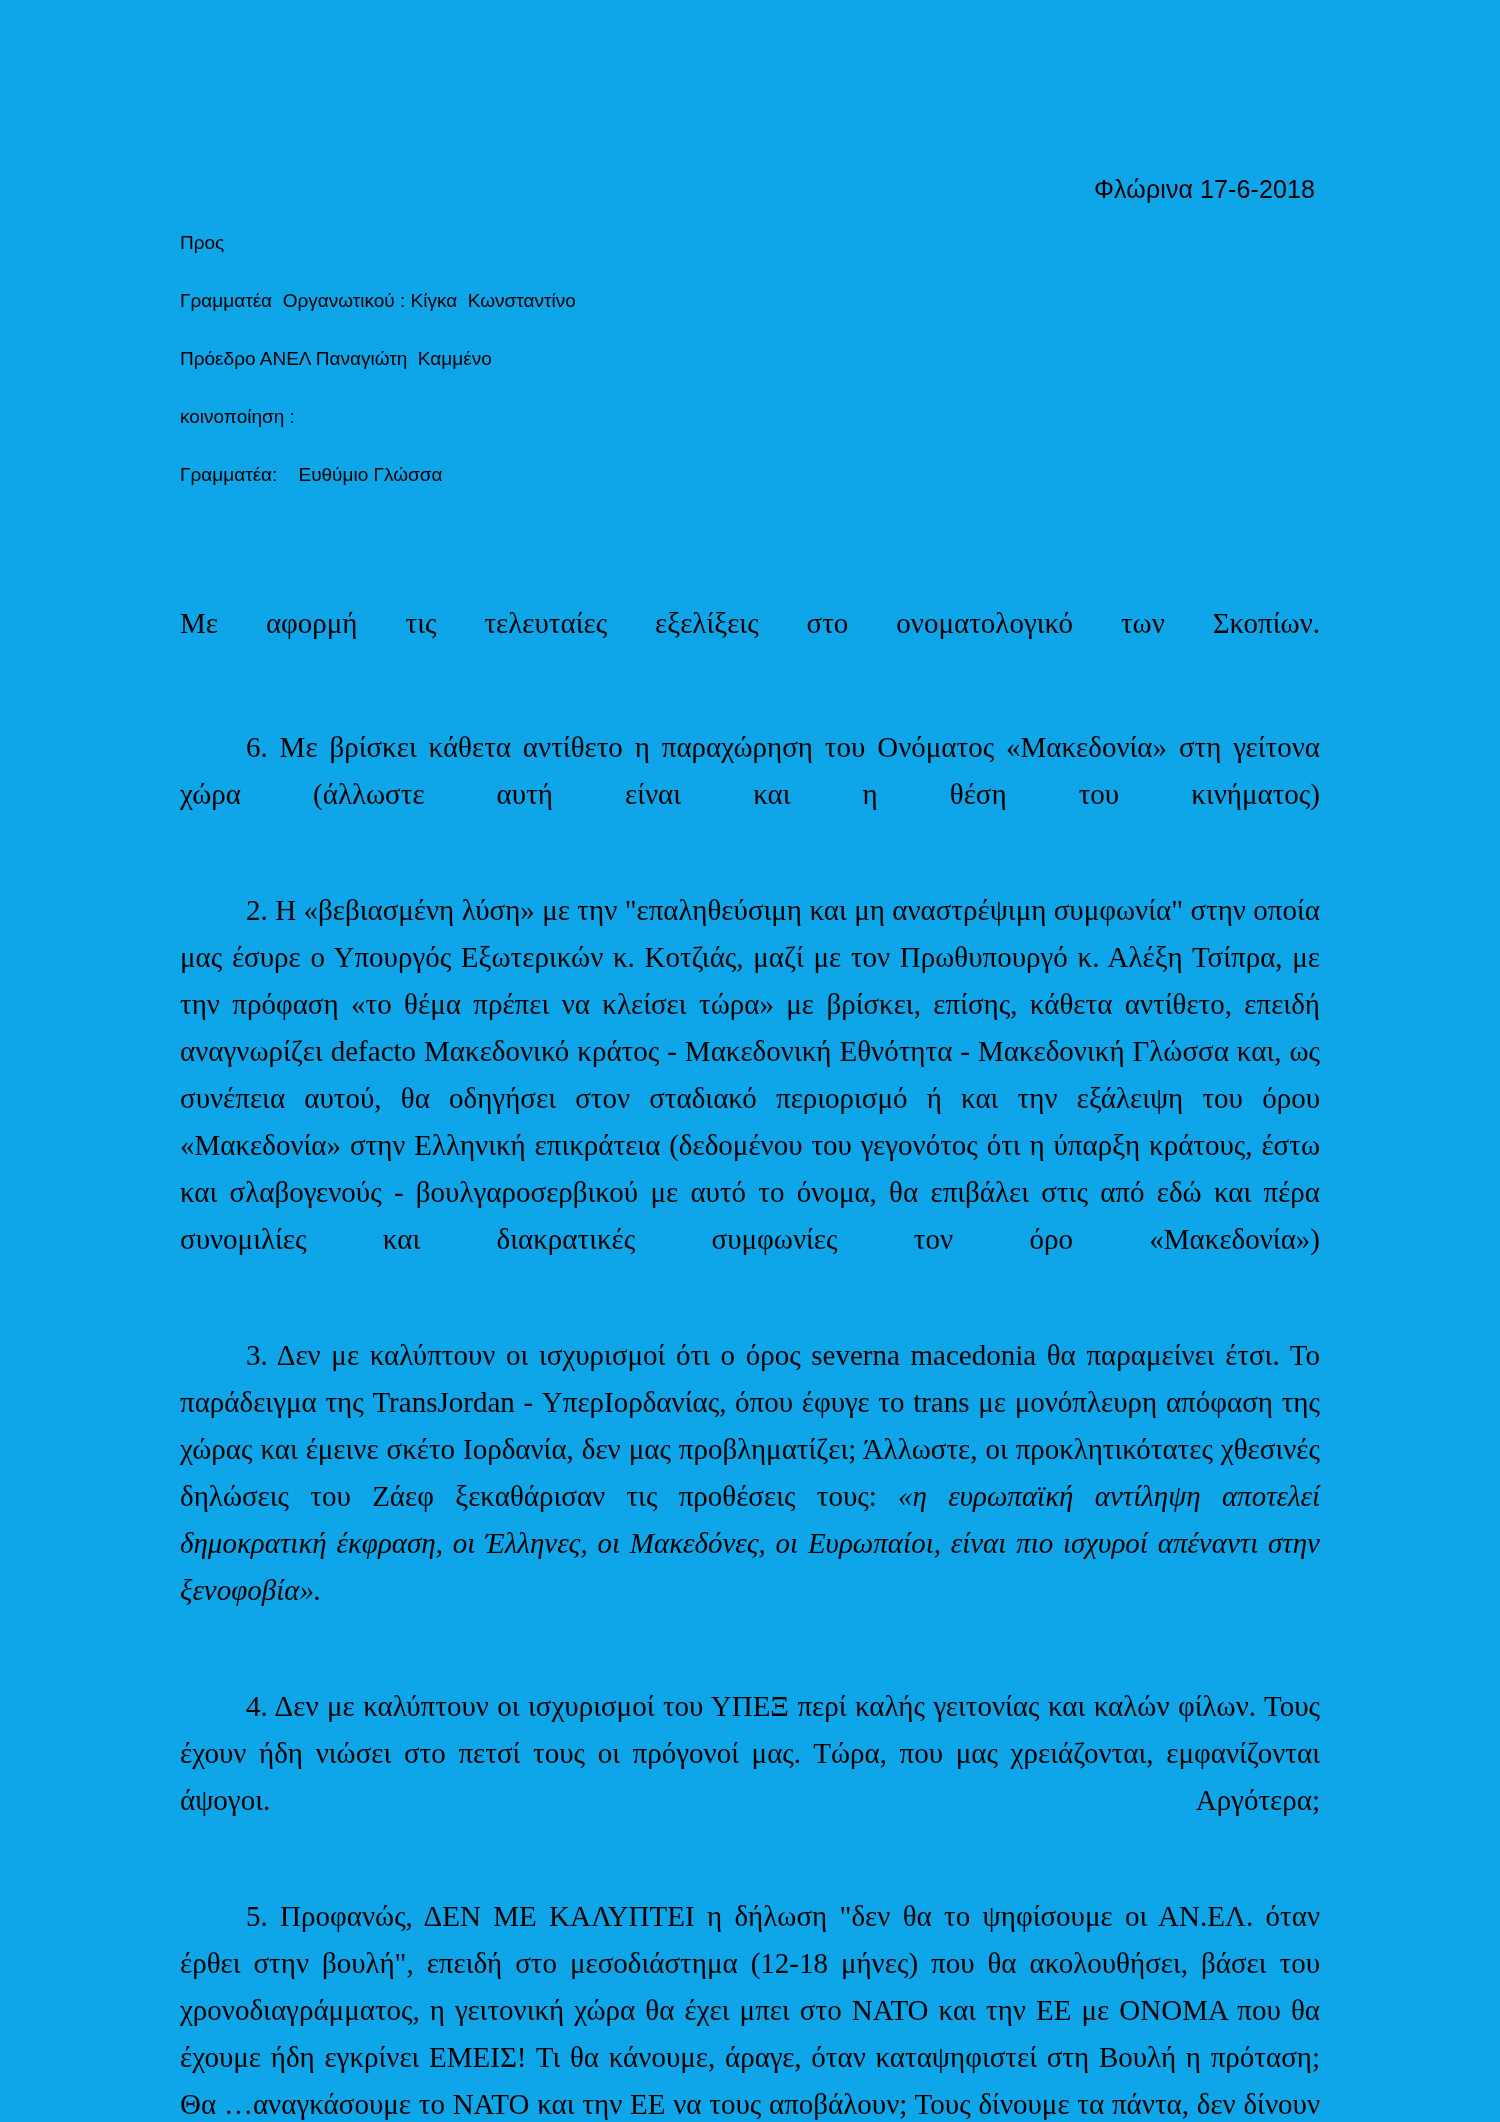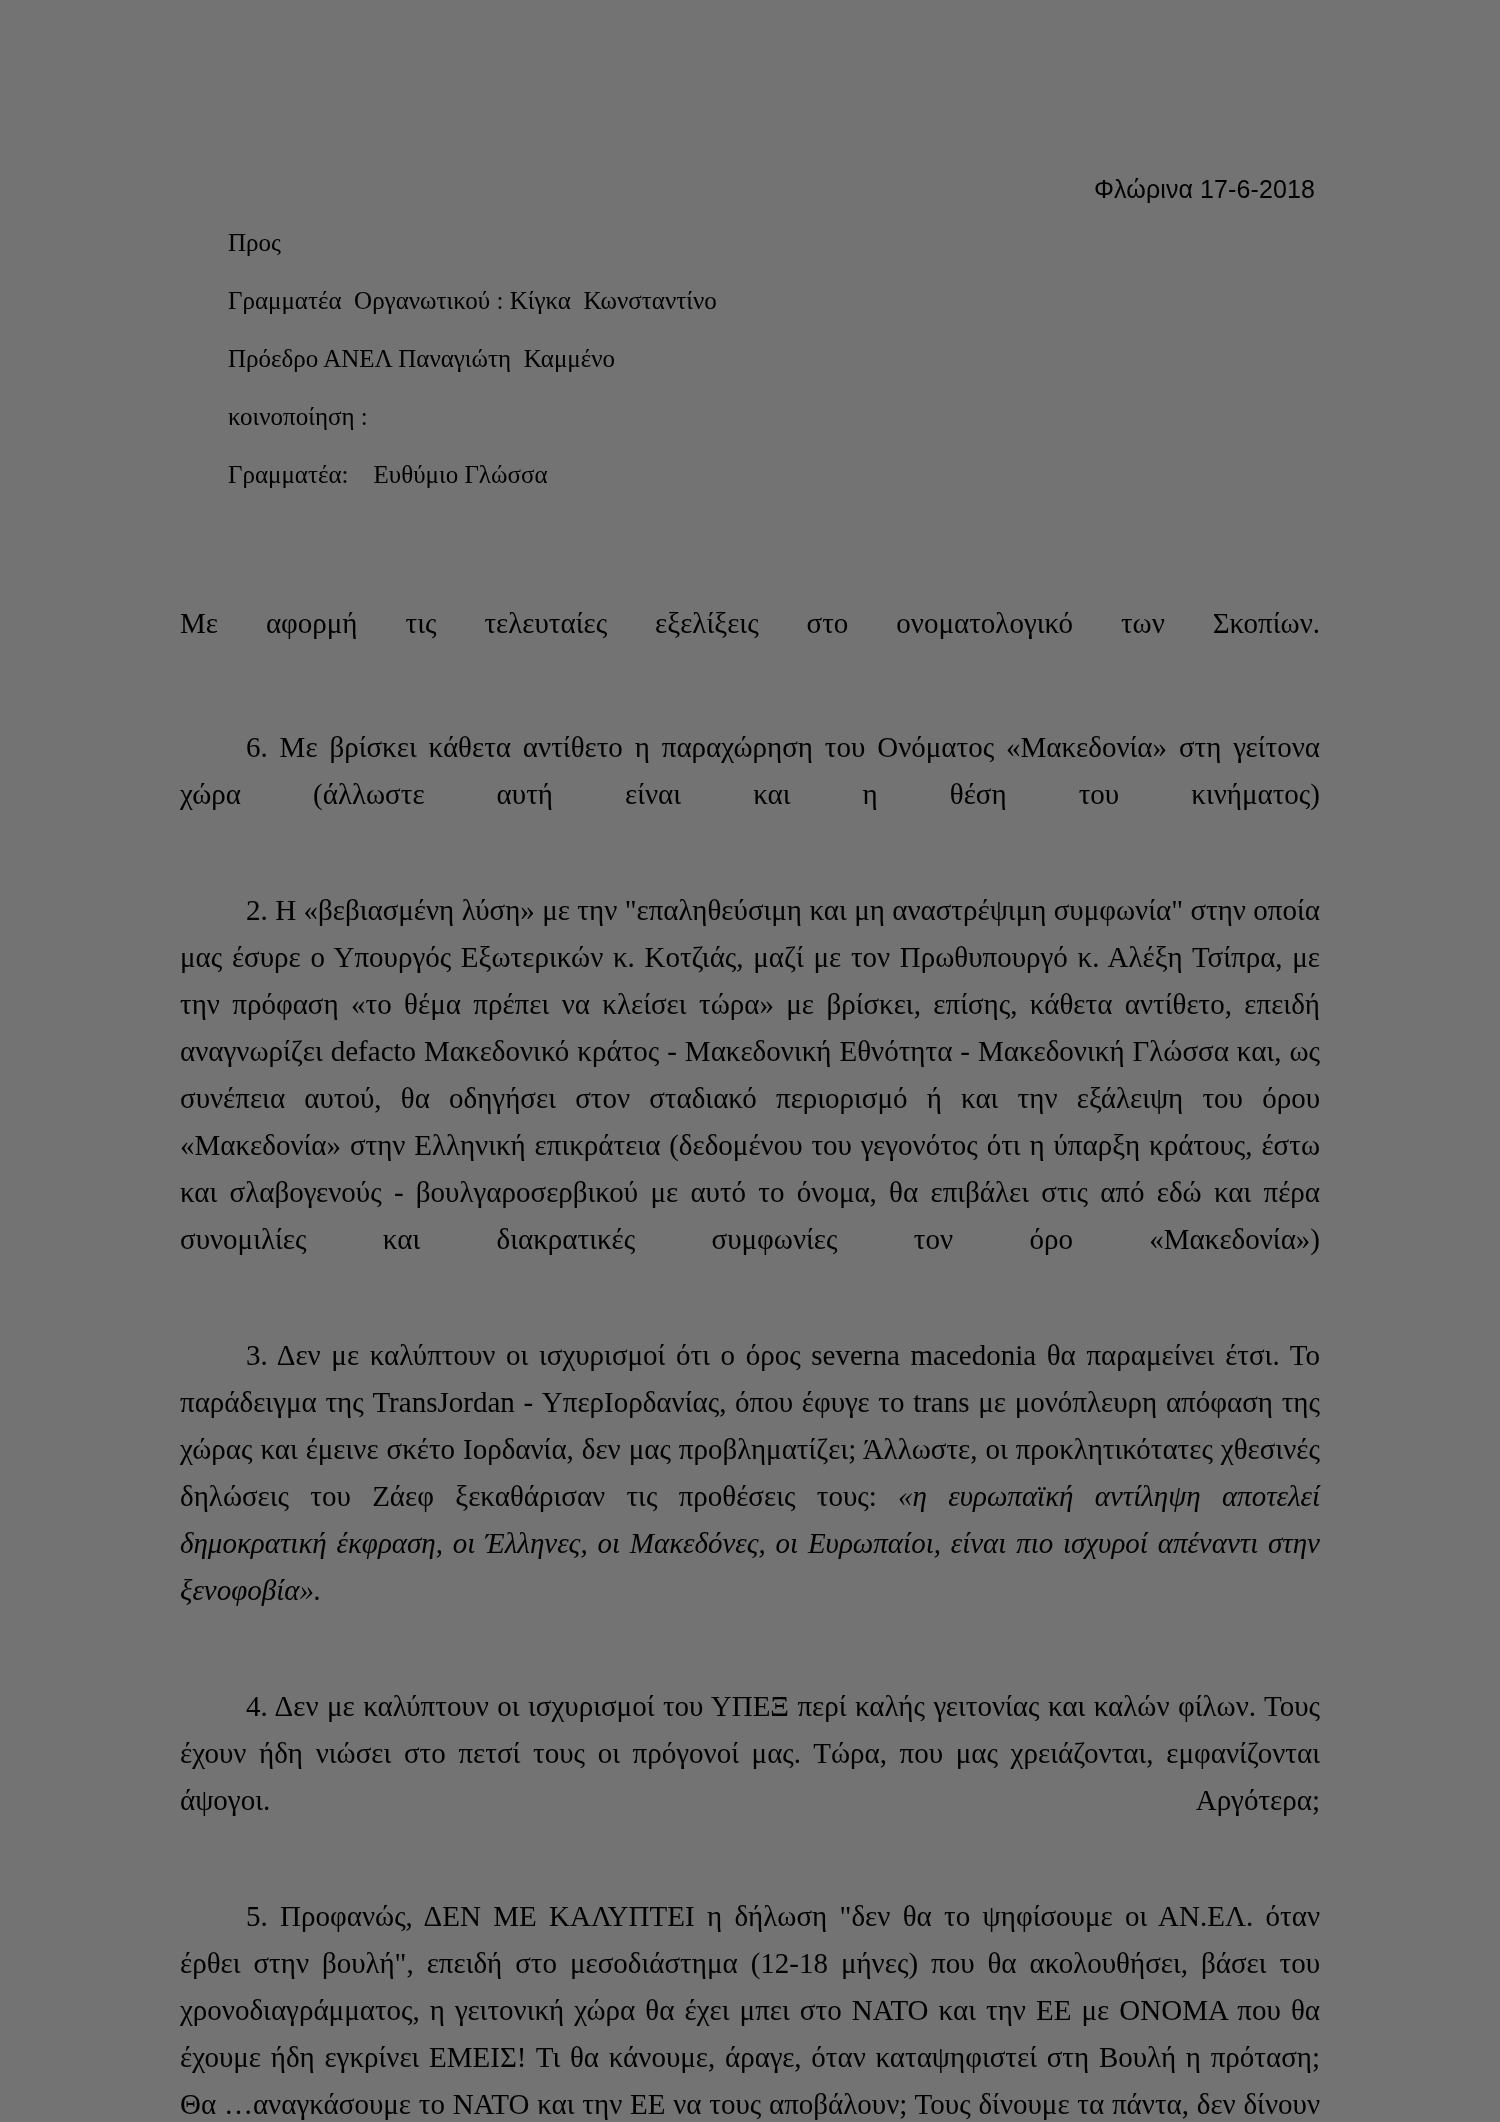--- a/index.html
+++ b/index.html
@@ -13,21 +13,21 @@
     height: 2122px;
     font-family: "Liberation Serif", "DejaVu Serif", serif;
     color: #000000;
     -webkit-font-smoothing: antialiased;
   }
 
   .page {
     position: relative;
     width: 1500px;
     height: 2122px;
-    background: #737373;
+    background: #0ea5e9;
     box-sizing: border-box;
     padding: 0;
     overflow: hidden;
   }
 
   
   .date-line {
     position: absolute;
     top: 172px;
     left: 180px;
@@ -38,24 +38,23 @@
     line-height: 34px;
     letter-spacing: 0.1px;
   }
 
   
   .recipient-block {
     position: absolute;
     top: 228px;
     left: 180px;
     width: 1140px;
-    font-family: Liberation Serif, serif;
-    font-size: 25px;
+    font-family: Liberation Sans, sans-serif;
+    font-size: 19px;
     line-height: 30px;
-    margin-left: 48px;
   }
   .recipient-line {
     margin: 0 0 28px 0;
     white-space: pre;
   }
   .recipient-line:last-child { margin-bottom: 0; }
 
   
   .letter-body {
     position: absolute;

